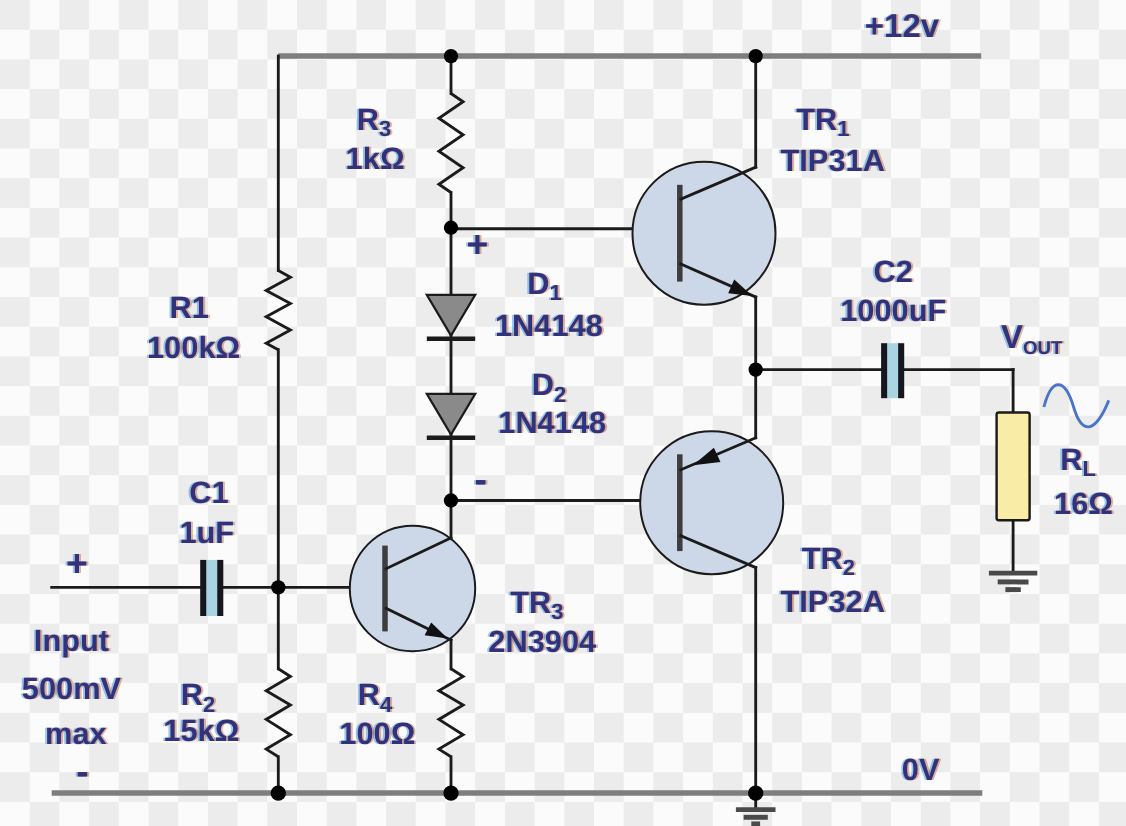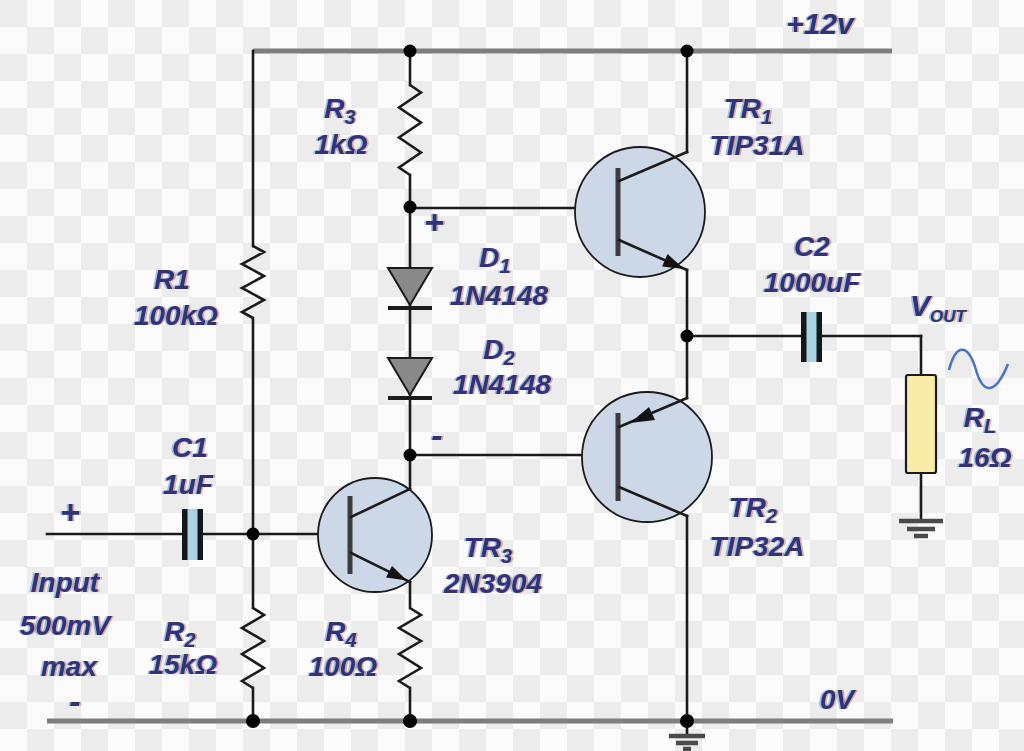--- a/index.html
+++ b/index.html
@@ -1,16 +1,16 @@
 <!DOCTYPE html>
 <html><head>
 <meta charset="utf-8">
 <style>
   html,body{margin:0;padding:0;width:1024px;height:751px;overflow:hidden;background:#fff;}
-  .stage{position:relative;width:879px;height:751px;font-style:italic;}
+  .stage{position:relative;width:879px;height:751px;}
   svg{display:block;}
   .wire{stroke:#1b1b1b;stroke-width:2.6;fill:none;stroke-linecap:square;}
   .rail{stroke:#7e7e7e;stroke-width:5;fill:none;stroke-linecap:butt;}
   .zig{stroke:#1b1b1b;stroke-width:2.6;fill:none;stroke-linejoin:miter;}
   .bar{stroke:#3d3d3d;stroke-width:5;stroke-linecap:butt;}
   .gndbar{stroke:#4a4a4a;stroke-width:4.5;stroke-linecap:butt;}
   .dot{fill:#000;stroke:none;}
   .dio{fill:#8a8a8a;stroke:#1b1b1b;stroke-width:2;}
   .diobar{stroke:#1b1b1b;stroke-width:4;}
   .plate{fill:#16161e;stroke:none;}

